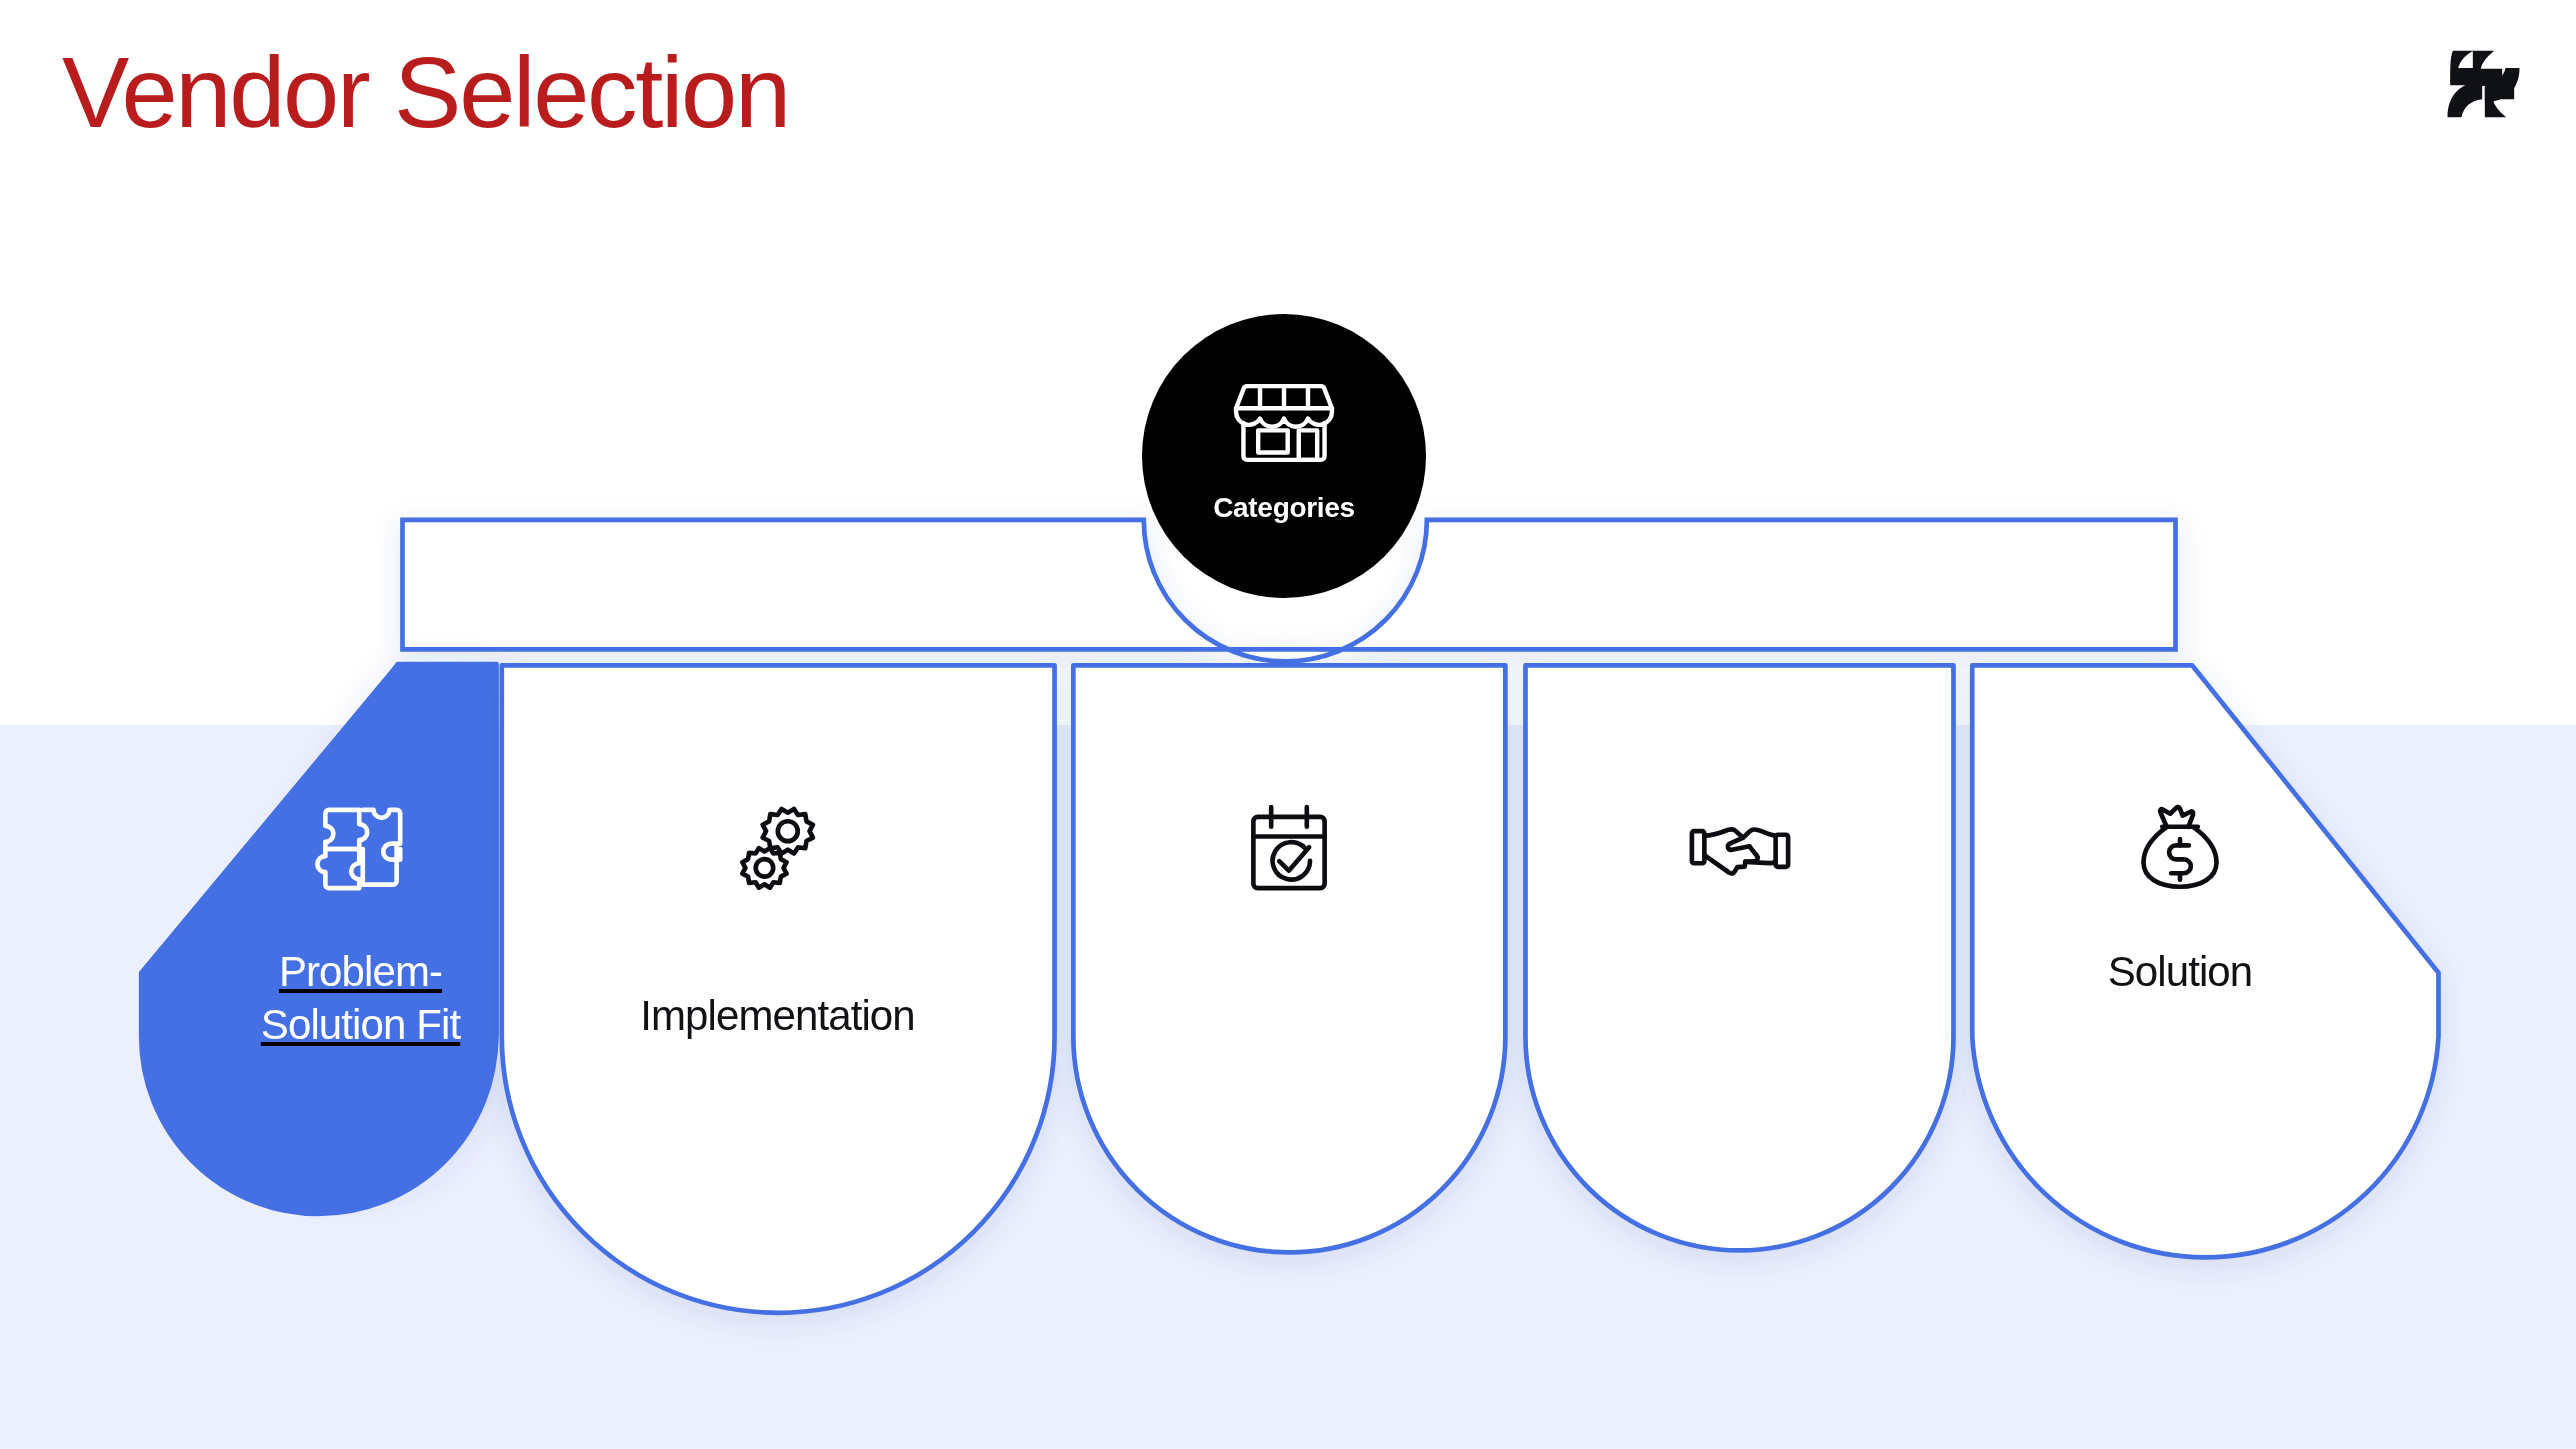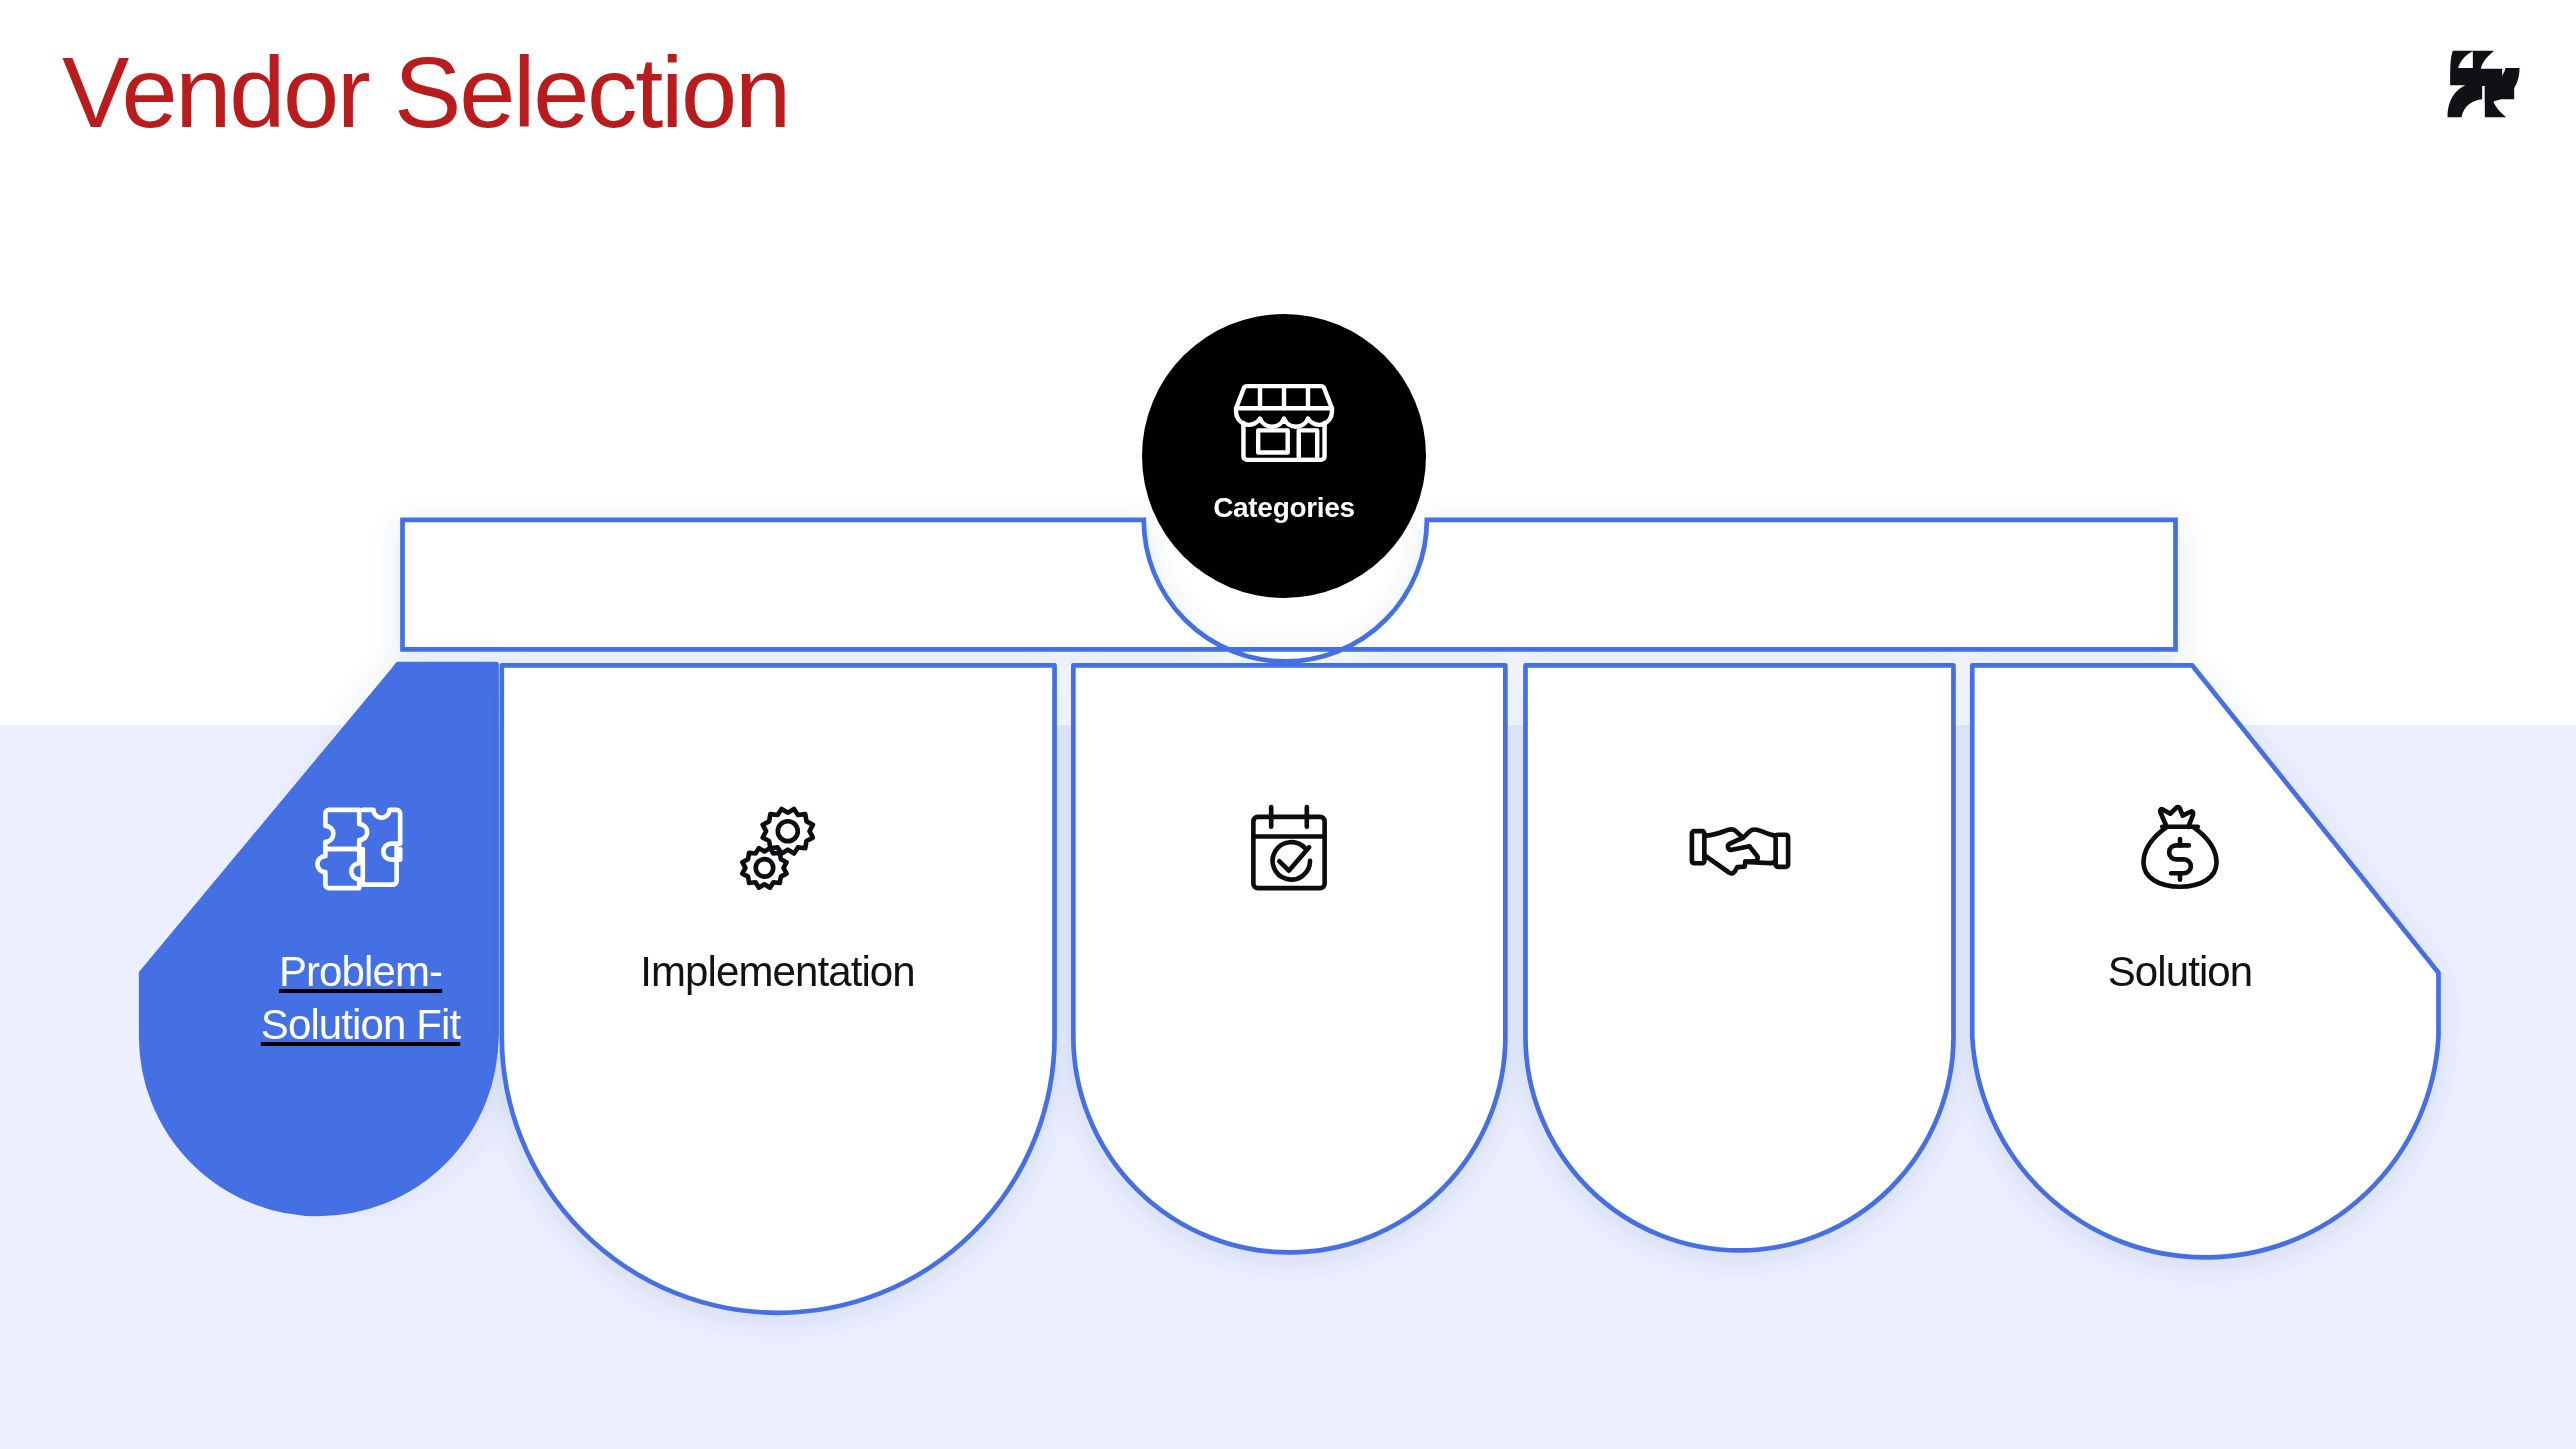--- a/index.html
+++ b/index.html
@@ -212,21 +212,21 @@
       <path d="M31 10 H14 a2 2 0 0 0 -2 2 v7 a4.5 4.5 0 0 1 0 9 v4 h19 v-5 a4.5 4.5 0 0 0 0 -9 z"></path>
       <path d="M33 10 h6 a4.5 4.5 0 0 0 9 0 h4 a2 2 0 0 1 2 2 v17 h-5 a4.5 4.5 0 0 0 0 9 h5 v-6"></path>
       <path d="M33 32 v20 h17 a2 2 0 0 0 2 -2 V30"></path>
       <path d="M31 34 v-2 H12 v4 a4.5 4.5 0 0 0 0 9 v7 a2 2 0 0 0 2 2 h17 v-5 a4.5 4.5 0 0 1 0 -9 z"></path>
     </svg>
   </span>
   <span class="card-label">Problem-
 Solution Fit</span>
 </div>
 
-<div class="card-content" style="left:610px; top:792px; width:335px;">
+<div class="card-content" style="left:610px; top:792px; width:335px;gap:44px;">
   <span>
     <svg class="card-icon" viewBox="0 0 64 64" fill="none" stroke="#0c0d10" stroke-width="2.6" stroke-linecap="round" stroke-linejoin="round" aria-hidden="true">
       <path d="M41 9.5 l2.2 3.4 4.1 -0.5 0.7 4.1 3.6 1.9 -1.9 3.6 1.9 3.6 -3.6 1.9 -0.7 4.1 -4.1 -0.5 -2.2 3.4 -3.5 -2.1 -3.5 2.1 -2.2 -3.4 -4.1 0.5 -0.7 -4.1 -3.6 -1.9 1.9 -3.6 -1.9 -3.6 3.6 -1.9 0.7 -4.1 4.1 0.5 2.2 -3.4 3.5 2.1 z"></path>
       <circle cx="37.5" cy="22" r="5.6"></circle>
       <path d="M27.5 31.5 l1.9 3 3.6 -0.4 0.6 3.6 3.2 1.7 -1.7 3.2 1.7 3.2 -3.2 1.7 -0.6 3.6 -3.6 -0.4 -1.9 3 -3.1 -1.9 -3.1 1.9 -1.9 -3 -3.6 0.4 -0.6 -3.6 -3.2 -1.7 1.7 -3.2 -1.7 -3.2 3.2 -1.7 0.6 -3.6 3.6 0.4 1.9 -3 3.1 1.9 z"></path>
       <circle cx="24.4" cy="42.6" r="4.9"></circle>
     </svg>
   </span>
   <span class="card-label">Implementation</span>
 </div>

